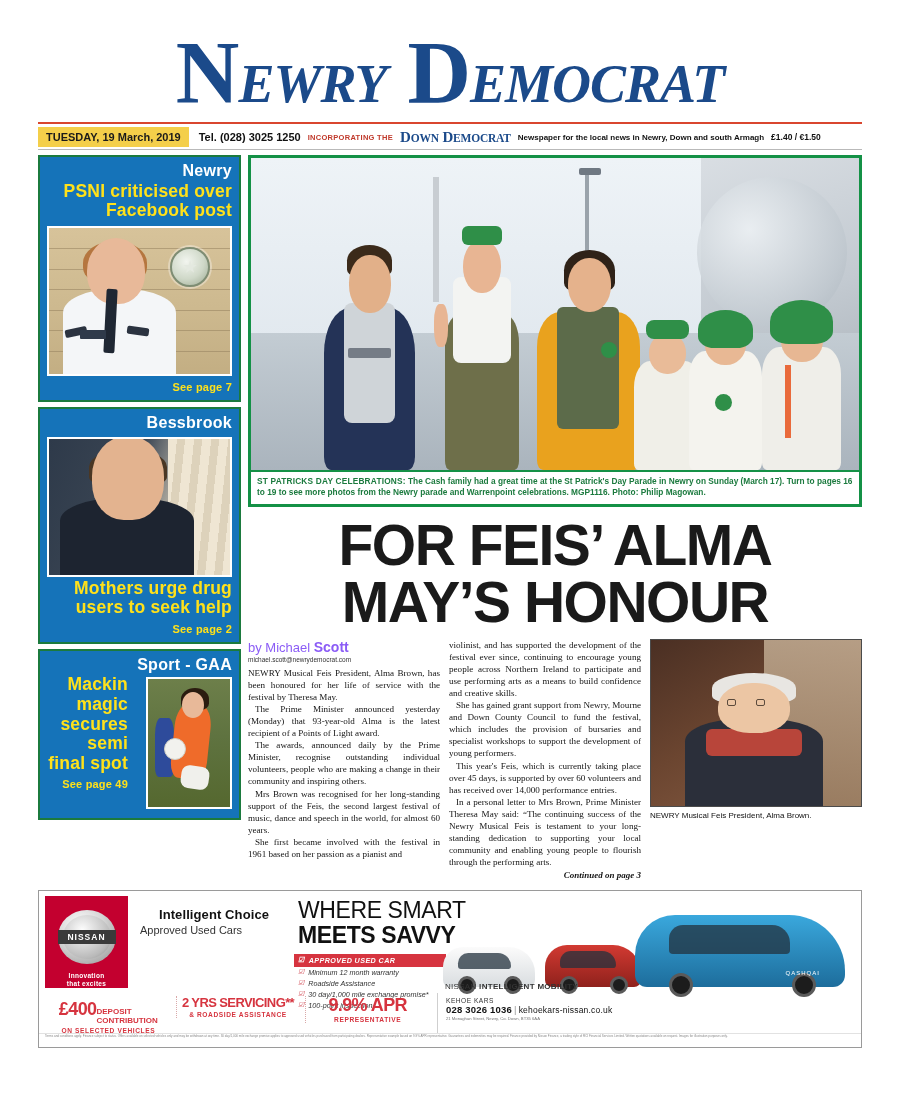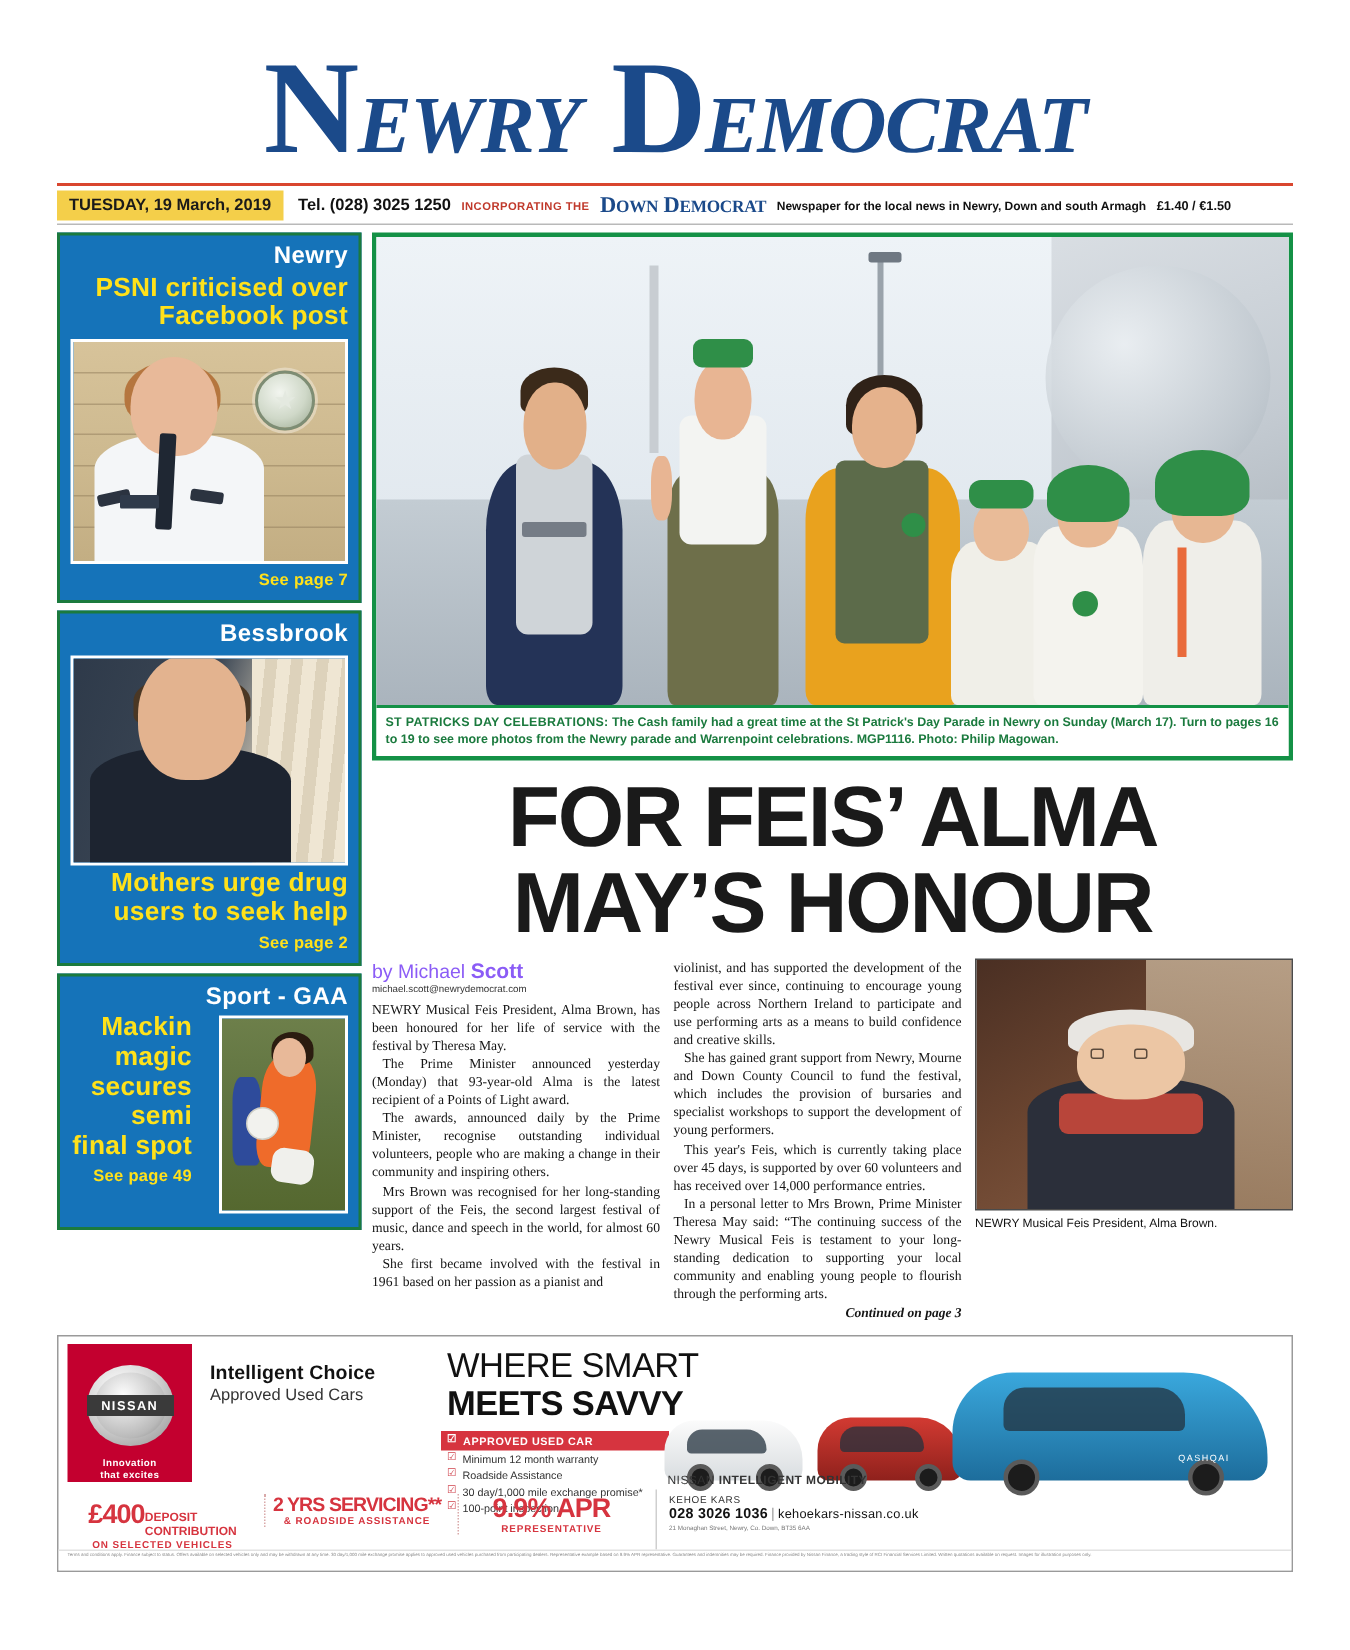--- a/index.html
+++ b/index.html
@@ -246,26 +246,26 @@
     content:""; position:absolute; inset:5px; border-radius:50%;
     background: radial-gradient(circle at 40% 34%, #fdfdfd, #b9b9b9 70%, #7d7d7d);
   }
   .nissan-bar {
     position:relative; z-index:2; width: 100%; text-align:center;
     background:#3a3a3a; color:#fff; font-size:8.5px; font-weight:bold;
     letter-spacing:1px; padding: 2px 0;
   }
   .nissan-tag { font-size: 6.5px; font-weight:bold; text-align:center; line-height:1.25; margin-top: 8px; letter-spacing:.3px;}
   .ad-mid { padding: 16px 0 0 12px; width: 160px; }
-  .ad-ic1 { font-size: 13px; font-weight: bold; color:#111; letter-spacing:.1px;}
+  .ad-ic1 { font-size: 13px; font-weight: bold; color:#111; letter-spacing:.1px;text-align:center;}
   .ad-ic2 { font-size: 11px; color:#333; margin-top: 2px;}
   .ad-smart { padding: 8px 0 0 10px; width: 196px; }
   .ad-smart-l1 { font-size: 23px; font-weight: normal; color:#111; letter-spacing:-.4px; line-height:1.02;}
   .ad-smart-l2 { font-size: 23px; font-weight: bold; color:#111; letter-spacing:-.4px; line-height:1.08;}
-  .ad-bullets { margin-top: 6px; }
+  .ad-bullets { margin-top: 6px; font-style: italic; }
   .ad-bullet { display:flex; align-items:center; gap:4px; font-size: 7.2px; color:#333; line-height:1.55; }
   .ad-bullet .tick { font-size:7px; color:#d0454f; }
   .ad-bullet.highlight {
     background:#d6343f; color:#fff; font-weight:bold; padding: 1px 4px; margin-left:-4px;
     width: 152px; letter-spacing:.4px;
   }
   .ad-bullet.highlight .tick { color:#fff; }
   .ad-cars { position:absolute; right: 6px; top: 6px; width: 420px; height: 96px; }
   .car { position:absolute; bottom: 6px; }
   .car-white { left: 8px; width: 92px; height: 40px; background: linear-gradient(180deg,#fbfbfb,#d9dde0); border-radius: 20px 26px 7px 7px; }

